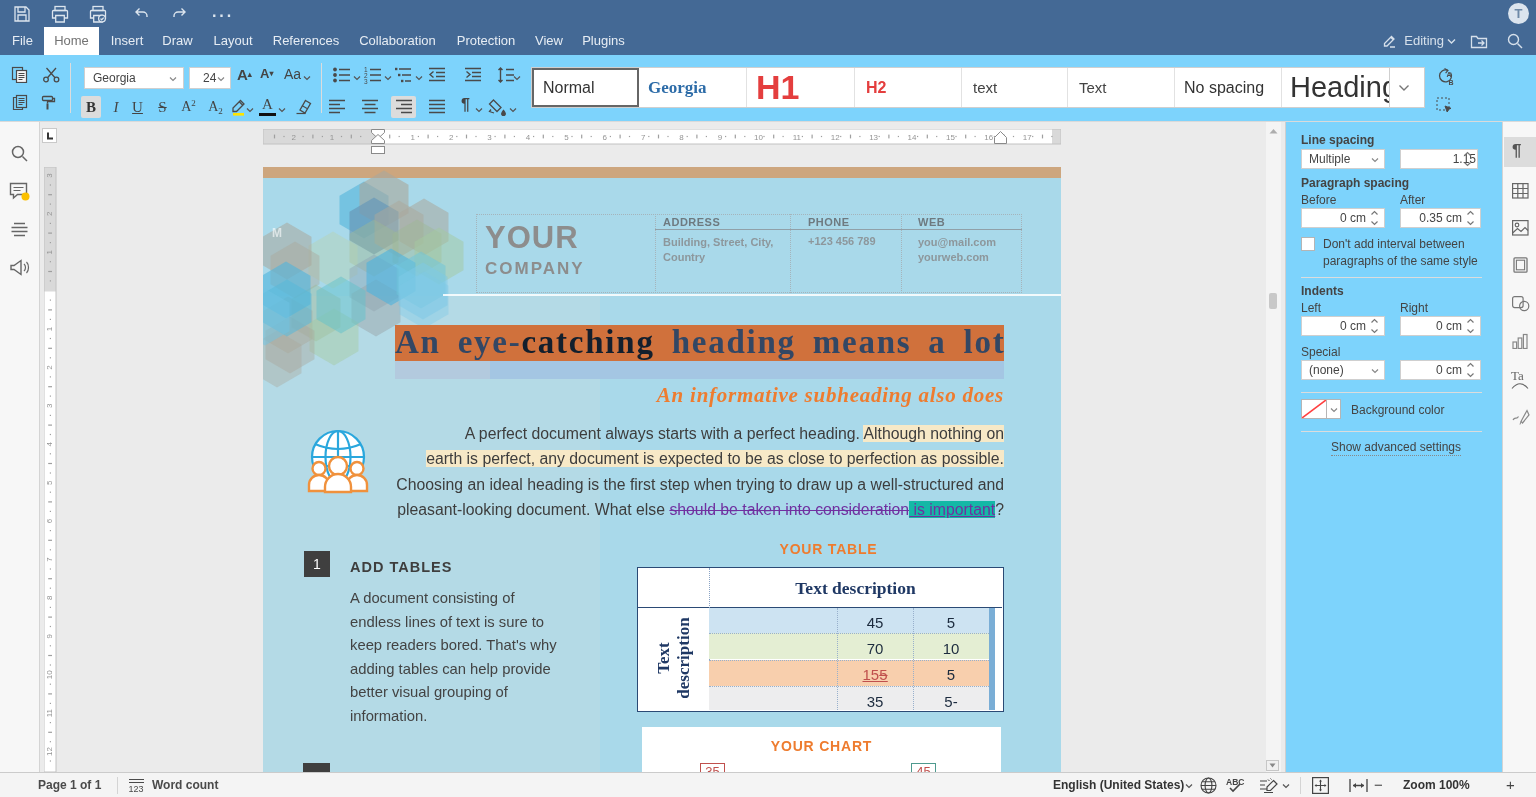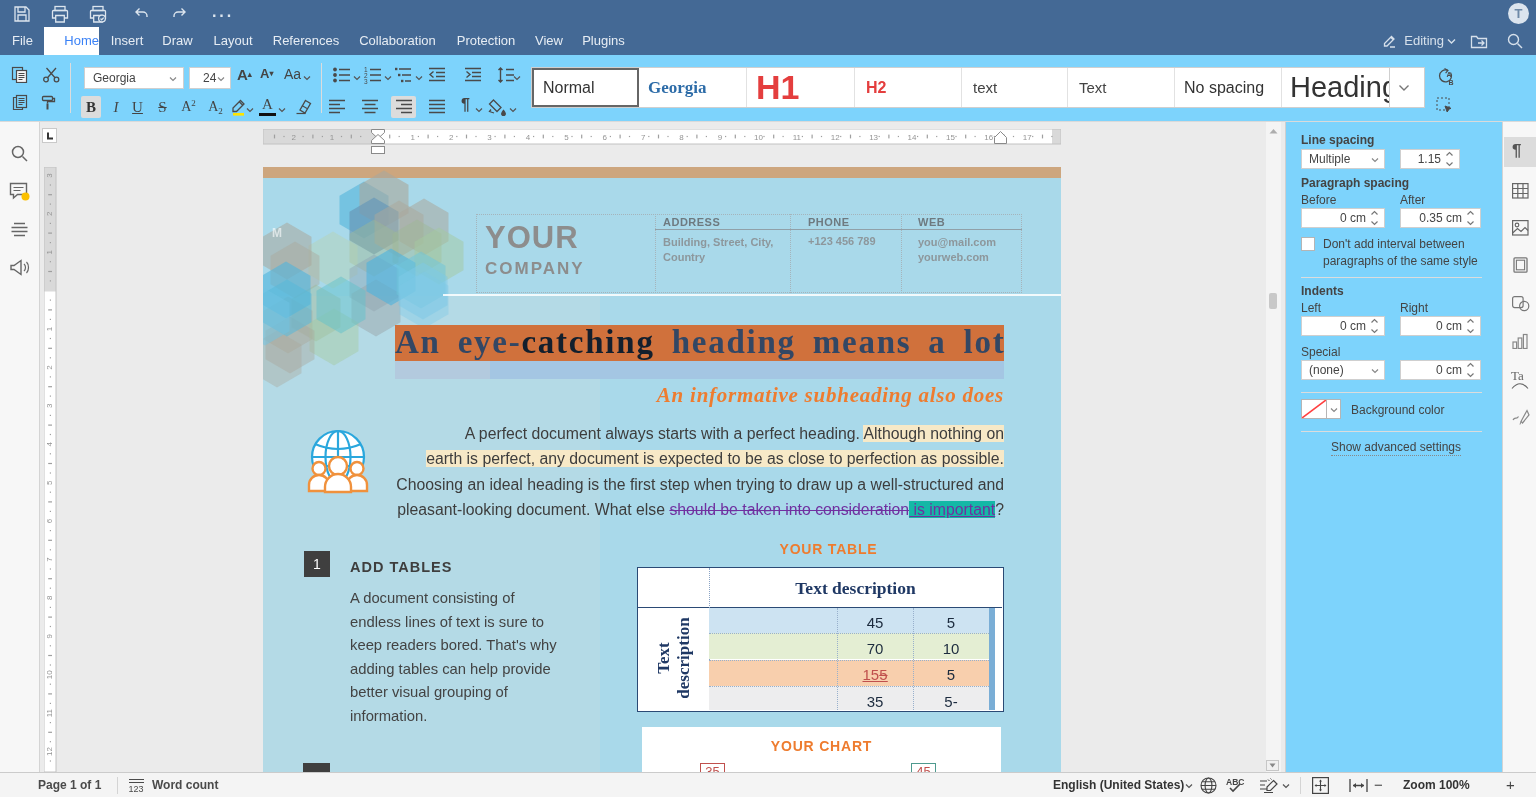--- a/index.html
+++ b/index.html
@@ -1,19 +1,19 @@
 <!DOCTYPE html>
 <html><head><meta charset="utf-8"><style>
 *{margin:0;padding:0;box-sizing:border-box}
 html,body{width:1536px;height:797px;overflow:hidden;font-family:"Liberation Sans",sans-serif;background:#ebebeb}
 #topbar{position:absolute;left:0;top:0;width:1536px;height:55px;background:#446995}
 .tbico{position:absolute;top:4px;width:20px;height:20px;color:#dce5ee}
 .tabs{position:absolute;top:27px;left:0;height:28px;width:100%;font-size:13px;color:#e7edf4}
 .tab{position:absolute;top:0;height:28px;line-height:28px;text-align:center}
-.tabactive{background:#fff;color:#3b82f6;text-align:right;}
+.tabactive{background:#fff;color:#737373;}
 #toolbar{position:absolute;left:0;top:55px;width:1536px;height:67px;background:#7dd3fc;border-bottom:1px solid #dadada}
 .tbtn{position:absolute;display:flex;align-items:center;justify-content:center}
 .sep{position:absolute;width:1px;background:#dcdcdc;top:8px;height:50px}
 .gal{position:absolute;left:531px;top:12px;width:894px;height:41px;background:#fff;border:1px solid #cfcfcf;display:flex}
 .gitem{height:100%;border-right:1px solid #e2e2e2;display:flex;align-items:center;justify-content:center;overflow:hidden;white-space:nowrap}
 #lsidebar{position:absolute;left:0;top:122px;width:40px;height:650px;background:#f7f7f7;border-right:1px solid #d4d4d4}
 #rstrip{position:absolute;left:1502px;top:122px;width:34px;height:650px;background:#f7f7f7;border-left:1px solid #d4d4d4}
 #rpanel{position:absolute;left:1285px;top:122px;width:221px;height:650px;background:#7dd3fc;border-left:1px solid #cfcfcf;font-size:12px;color:#444}
 #statusbar{position:absolute;left:0;top:772px;width:1536px;height:25px;background:#f4f4f4;border-top:1px solid #cbcbcb;font-size:12px;color:#444}
 #canvas{position:absolute;left:41px;top:122px;width:1225px;height:650px;background:#ebebeb}
@@ -518,21 +518,21 @@
       <svg style="display:block;margin:2px auto" width="7" height="5" viewBox="0 0 7 5">
         <path d="M0.5 0.5h6L3.5 4.5z" fill="#888"></path>
       </svg>
     </div>
 </div>
 <div id="rpanel">
  <div class="lbl b" style="left:15px;top:11px">Line spacing</div>
  <div class="inp" style="left:15px;top:27px;width:84px;padding-left:7px">Multiple<svg style="position:absolute;right:5px;top:7px" width="8" height="6" viewBox="0 0 8 6" fill="none" stroke="#888" stroke-width="1.2">
         <path d="M1 1.5 4 4.5 7 1.5"></path>
       </svg></div>
- <div class="inp" style="left:114px;top:27px;width:60px;padding-right:18px;justify-content:flex-end">1.15<span class="spin">
+ <div class="inp" style="left:114px;top:27px;width:78px;padding-right:1px;justify-content:flex-end">1.15<span class="spin">
         <svg width="9" height="6" viewBox="0 0 9 6" fill="none" stroke="#777" stroke-width="1.2">
           <path d="M1.5 4.5 4.5 1.5 7.5 4.5"></path>
         </svg>
         <svg width="9" height="6" viewBox="0 0 9 6" fill="none" stroke="#777" stroke-width="1.2">
           <path d="M1.5 1.5 4.5 4.5 7.5 1.5"></path>
         </svg>
       </span></div>
  <div class="lbl b" style="left:15px;top:54px">Paragraph spacing</div>
  <div class="lbl" style="left:15px;top:71px">Before</div>
  <div class="lbl" style="left:114px;top:71px">After</div>

